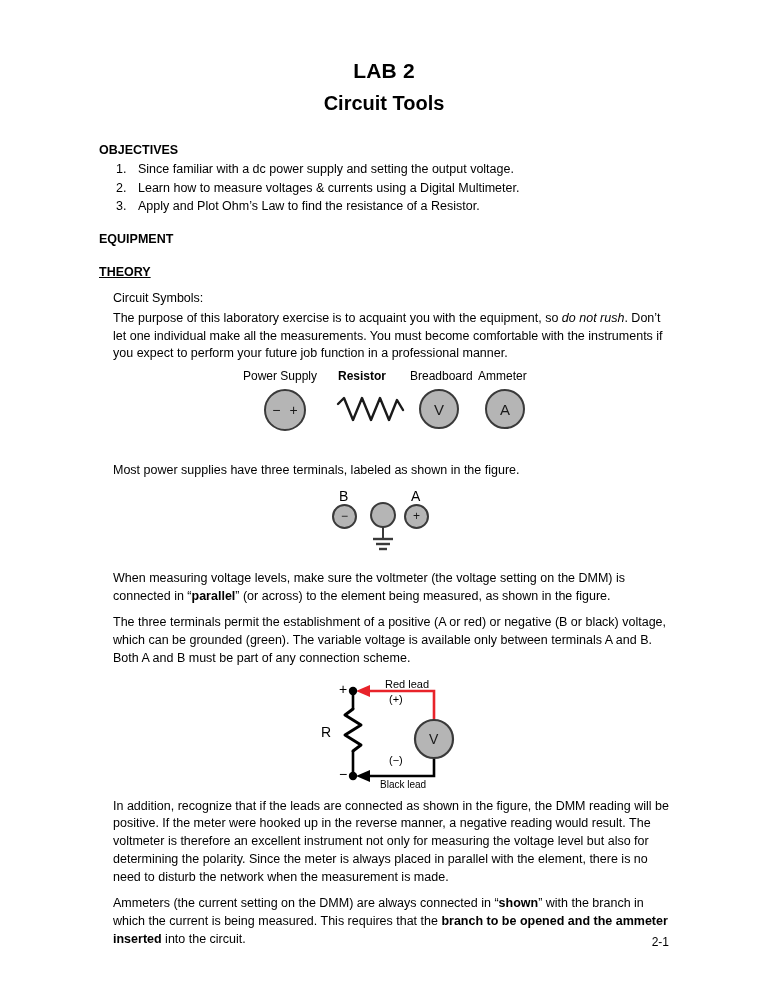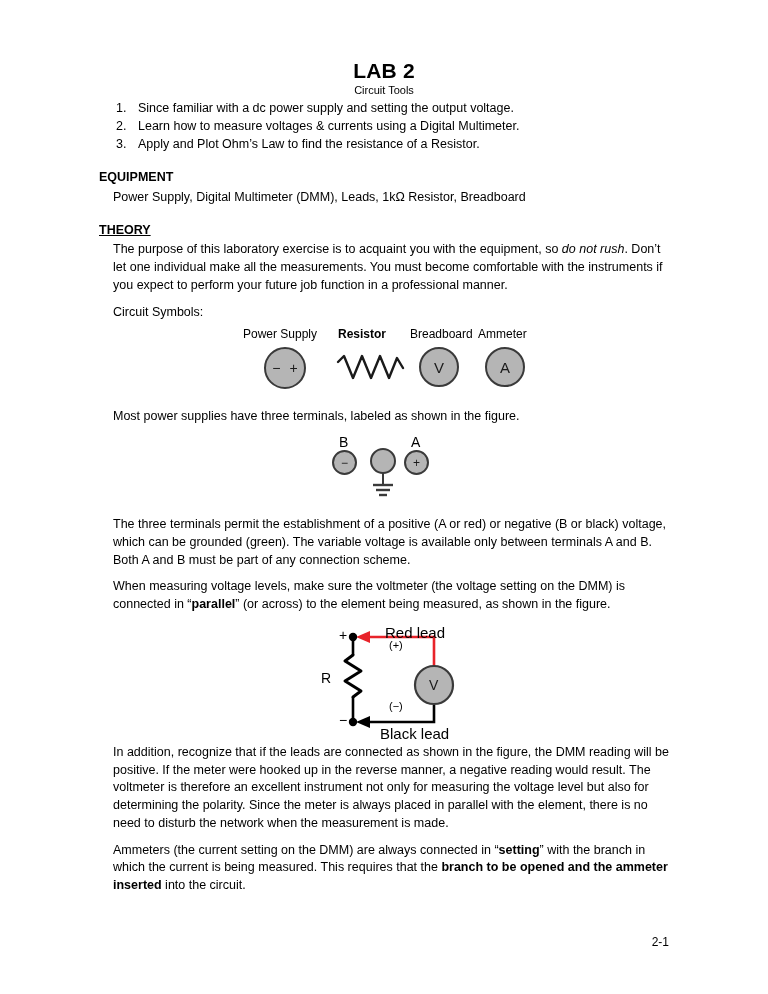--- a/index.html
+++ b/index.html
@@ -30,23 +30,23 @@
   .doc-title {
     text-align: center;
     font-size: 21px;
     font-weight: bold;
     letter-spacing: 0.2px;
     margin: 0;
     line-height: 1.25;
   }
   .doc-subtitle {
     text-align: center;
-    font-size: 11px;
-    font-weight: normal;
-    margin: 0 0 0 0;
+    font-size: 20px;
+    font-weight: bold;
+    margin: 7px 0 0 0;
     line-height: 1.25;
   }
 
   
   .section-heading {
     font-size: 12.5px;
     font-weight: bold;
     margin: 0;
     line-height: 1.45;
   }
@@ -129,43 +129,43 @@
 </style>
 </head>
 <body>
 
 <div class="page">
   <div class="content">
 
     <h1 class="doc-title">LAB 2</h1>
     <h2 class="doc-subtitle">Circuit Tools</h2>
 
+    <div class="section-heading sec-objectives">OBJECTIVES</div>
     <ol class="objectives">
       <li>
         <span class="num">1.</span>
         <span>Since familiar with a dc power supply and setting the output voltage.</span>
       </li>
       <li>
         <span class="num">2.</span>
         <span>Learn how to measure voltages &amp; currents using a Digital Multimeter.</span>
       </li>
       <li>
         <span class="num">3.</span>
         <span>Apply and Plot Ohm’s Law to find the resistance of a Resistor.</span>
       </li>
     </ol>
 
     <div class="section-heading sec-equipment">EQUIPMENT</div>
-    <p class="body-text equip-line">Power Supply, Digital Multimeter (DMM), Leads, 1kΩ Resistor, Breadboard</p>
 
     <div class="section-heading sec-theory">THEORY</div>
 
+    <p class="body-text theory-para para-gap">Circuit Symbols:</p>
+
     <p class="body-text theory-para" style="margin-top:2px;"><span>The purpose of this laboratory exercise is to acquaint you with the equipment, so </span><i class="ital">do not rush</i><span>. Don’t let one individual make all the measurements. You must become comfortable with the instruments if you expect to perform your future job function in a professional manner.</span></p>
-
-    <p class="body-text theory-para para-gap">Circuit Symbols:</p>
 
     <div class="figure fig-symbols">
 
       <div class="sym-label" style="left:144px; top:0;">Power Supply</div>
       <div class="circle-sym" style="left:165px; top:19px; width:42px; height:42px;">
         <span style="font-size:14px;">−</span>
         <span style="font-size:14px; margin-left:9px;">+</span>
       </div>
 
       <div class="sym-label" style="left:239px; top:0;font-weight:bold;">Resistor</div>
@@ -179,21 +179,21 @@
       <div class="circle-sym" style="left:320px; top:19px; width:40px; height:40px; font-size:15px;">
         <span>V</span>
       </div>
 
       <div class="sym-label" style="left:379px; top:0;">Ammeter</div>
       <div class="circle-sym" style="left:386px; top:19px; width:40px; height:40px; font-size:15px;">
         <span>A</span>
       </div>
     </div>
 
-    <p class="body-text theory-para" style="margin-top:4px;">Most power supplies have three terminals, labeled as shown in the figure.</p>
+    <p class="body-text theory-para" style="margin-top:16px;">Most power supplies have three terminals, labeled as shown in the figure.</p>
 
     <div class="figure fig-terminals">
 
       <div class="sym-label" style="left:240px; top:0; font-size:14px; font-weight:normal;">B</div>
       <div class="circle-sym" style="left:233px; top:15px; width:25px; height:25px; font-size:12px;">
         <span>−</span>
       </div>
 
       <div class="circle-sym" style="left:271px; top:13px; width:26px; height:26px;"></div>
       <div style="position:absolute; left:268px; top:37px;">
@@ -204,23 +204,23 @@
           <line x1="12" y1="23" x2="20" y2="23" stroke="#3a3a3a" stroke-width="2.4"></line>
         </svg>
       </div>
 
       <div class="sym-label" style="left:312px; top:0; font-size:14px;">A</div>
       <div class="circle-sym" style="left:305px; top:15px; width:25px; height:25px; font-size:12px;">
         <span>+</span>
       </div>
     </div>
 
+    <p class="body-text theory-para para-gap"><span>When measuring voltage levels, make sure the voltmeter (the voltage setting on the DMM) is connected in “</span><b class="bold">parallel</b><span>” (or across) to the element being measured, as shown in the figure.</span></p>
+
     <p class="body-text theory-para para-gap">The three terminals permit the establishment of a positive (A or red) or negative (B or black) voltage, which can be grounded (green). The variable voltage is available only between terminals A and B. Both A and B must be part of any connection scheme.</p>
-
-    <p class="body-text theory-para para-gap"><span>When measuring voltage levels, make sure the voltmeter (the voltage setting on the DMM) is connected in “</span><b class="bold">parallel</b><span>” (or across) to the element being measured, as shown in the figure.</span></p>
 
     <div class="figure fig-voltmeter">
       <div style="position:absolute; left:223px; top:0;">
         <svg width="160" height="115" viewBox="0 0 160 115">
 
           <polyline points="44,14 112,14 112,43" fill="none" stroke="#e8232a" stroke-width="2.6" stroke-linejoin="miter" stroke-linecap="butt"></polyline>
 
           <polygon points="34,14 48,8 48,20" fill="#e8232a"></polygon>
 
           <polyline points="112,82 112,99 44,99" fill="none" stroke="#000000" stroke-width="2.6"></polyline>
@@ -235,29 +235,29 @@
 
           <circle cx="112" cy="62" r="19" fill="#b5b5b5" stroke="#3a3a3a" stroke-width="2.2"></circle>
         </svg>
       </div>
 
       <div class="sym-label" style="left:240px; top:5px; font-size:14px;">+</div>
       <div class="sym-label" style="left:240px; top:90px; font-size:14px;">−</div>
 
       <div class="sym-label" style="left:222px; top:48px; font-size:14px;">R</div>
 
-      <div class="sym-label" style="left:286px; top:2px; font-size:15px;">Red lead</div>
+      <div class="sym-label" style="left:286px; top:2px; font-size:11px;">Red lead</div>
       <div class="sym-label" style="left:290px; top:17px; font-size:11px;">(+)</div>
 
       <div class="sym-label" style="left:290px; top:78px; font-size:11px;">(−)</div>
-      <div class="sym-label" style="left:281px; top:103px; font-size:15px;">Black lead</div>
+      <div class="sym-label" style="left:281px; top:103px; font-size:10px;">Black lead</div>
 
       <div class="sym-label" style="left:330px; top:55px; font-size:14px; color:#1a1a1a;">V</div>
     </div>
 
     <p class="body-text theory-para" style="margin-top:6px;">In addition, recognize that if the leads are connected as shown in the figure, the DMM reading will be positive. If the meter were hooked up in the reverse manner, a negative reading would result. The voltmeter is therefore an excellent instrument not only for measuring the voltage level but also for determining the polarity. Since the meter is always placed in parallel with the element, there is no need to disturb the network when the measurement is made.</p>
 
-    <p class="body-text theory-para para-gap"><span>Ammeters (the current setting on the DMM) are always connected in “</span><b class="bold">setting</b><span>” with the branch in which the current is being measured. This requires that the </span><b class="bold">branch to be opened and the ammeter inserted</b><span> into the circuit.</span></p>
+    <p class="body-text theory-para para-gap"><span>Ammeters (the current setting on the DMM) are always connected in “</span><b class="bold">shown</b><span>” with the branch in which the current is being measured. This requires that the </span><b class="bold">branch to be opened and the ammeter inserted</b><span> into the circuit.</span></p>
 
   </div>
 
   <div class="footer-page">2-1</div>
 </div>
 
 </body></html>

